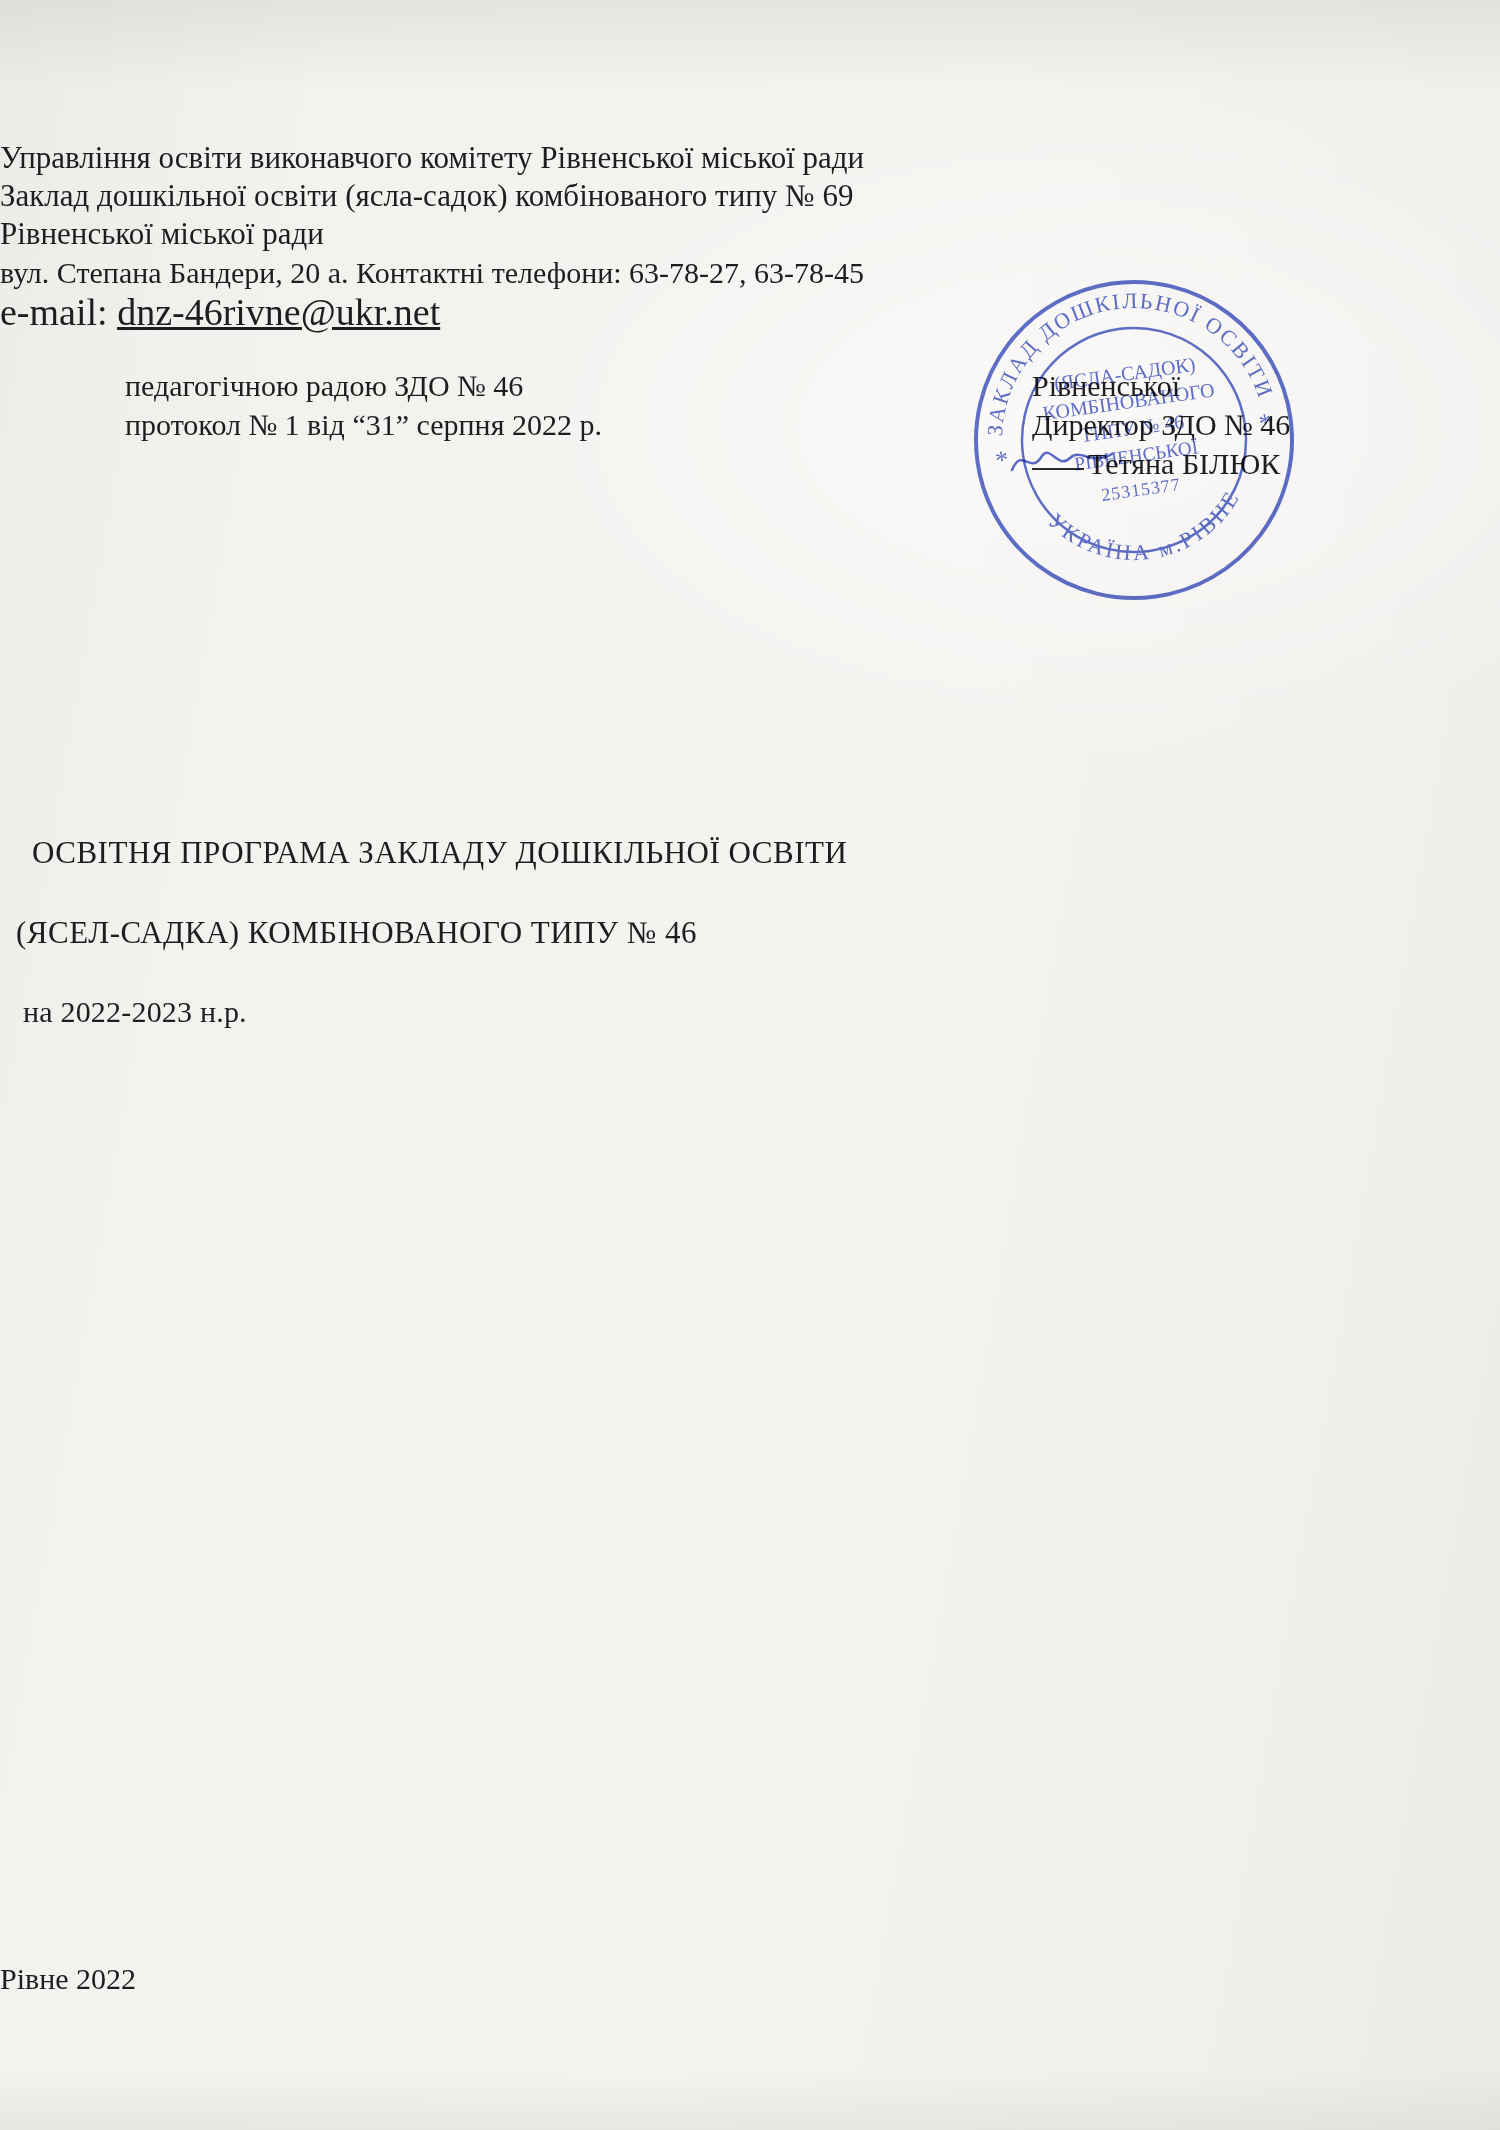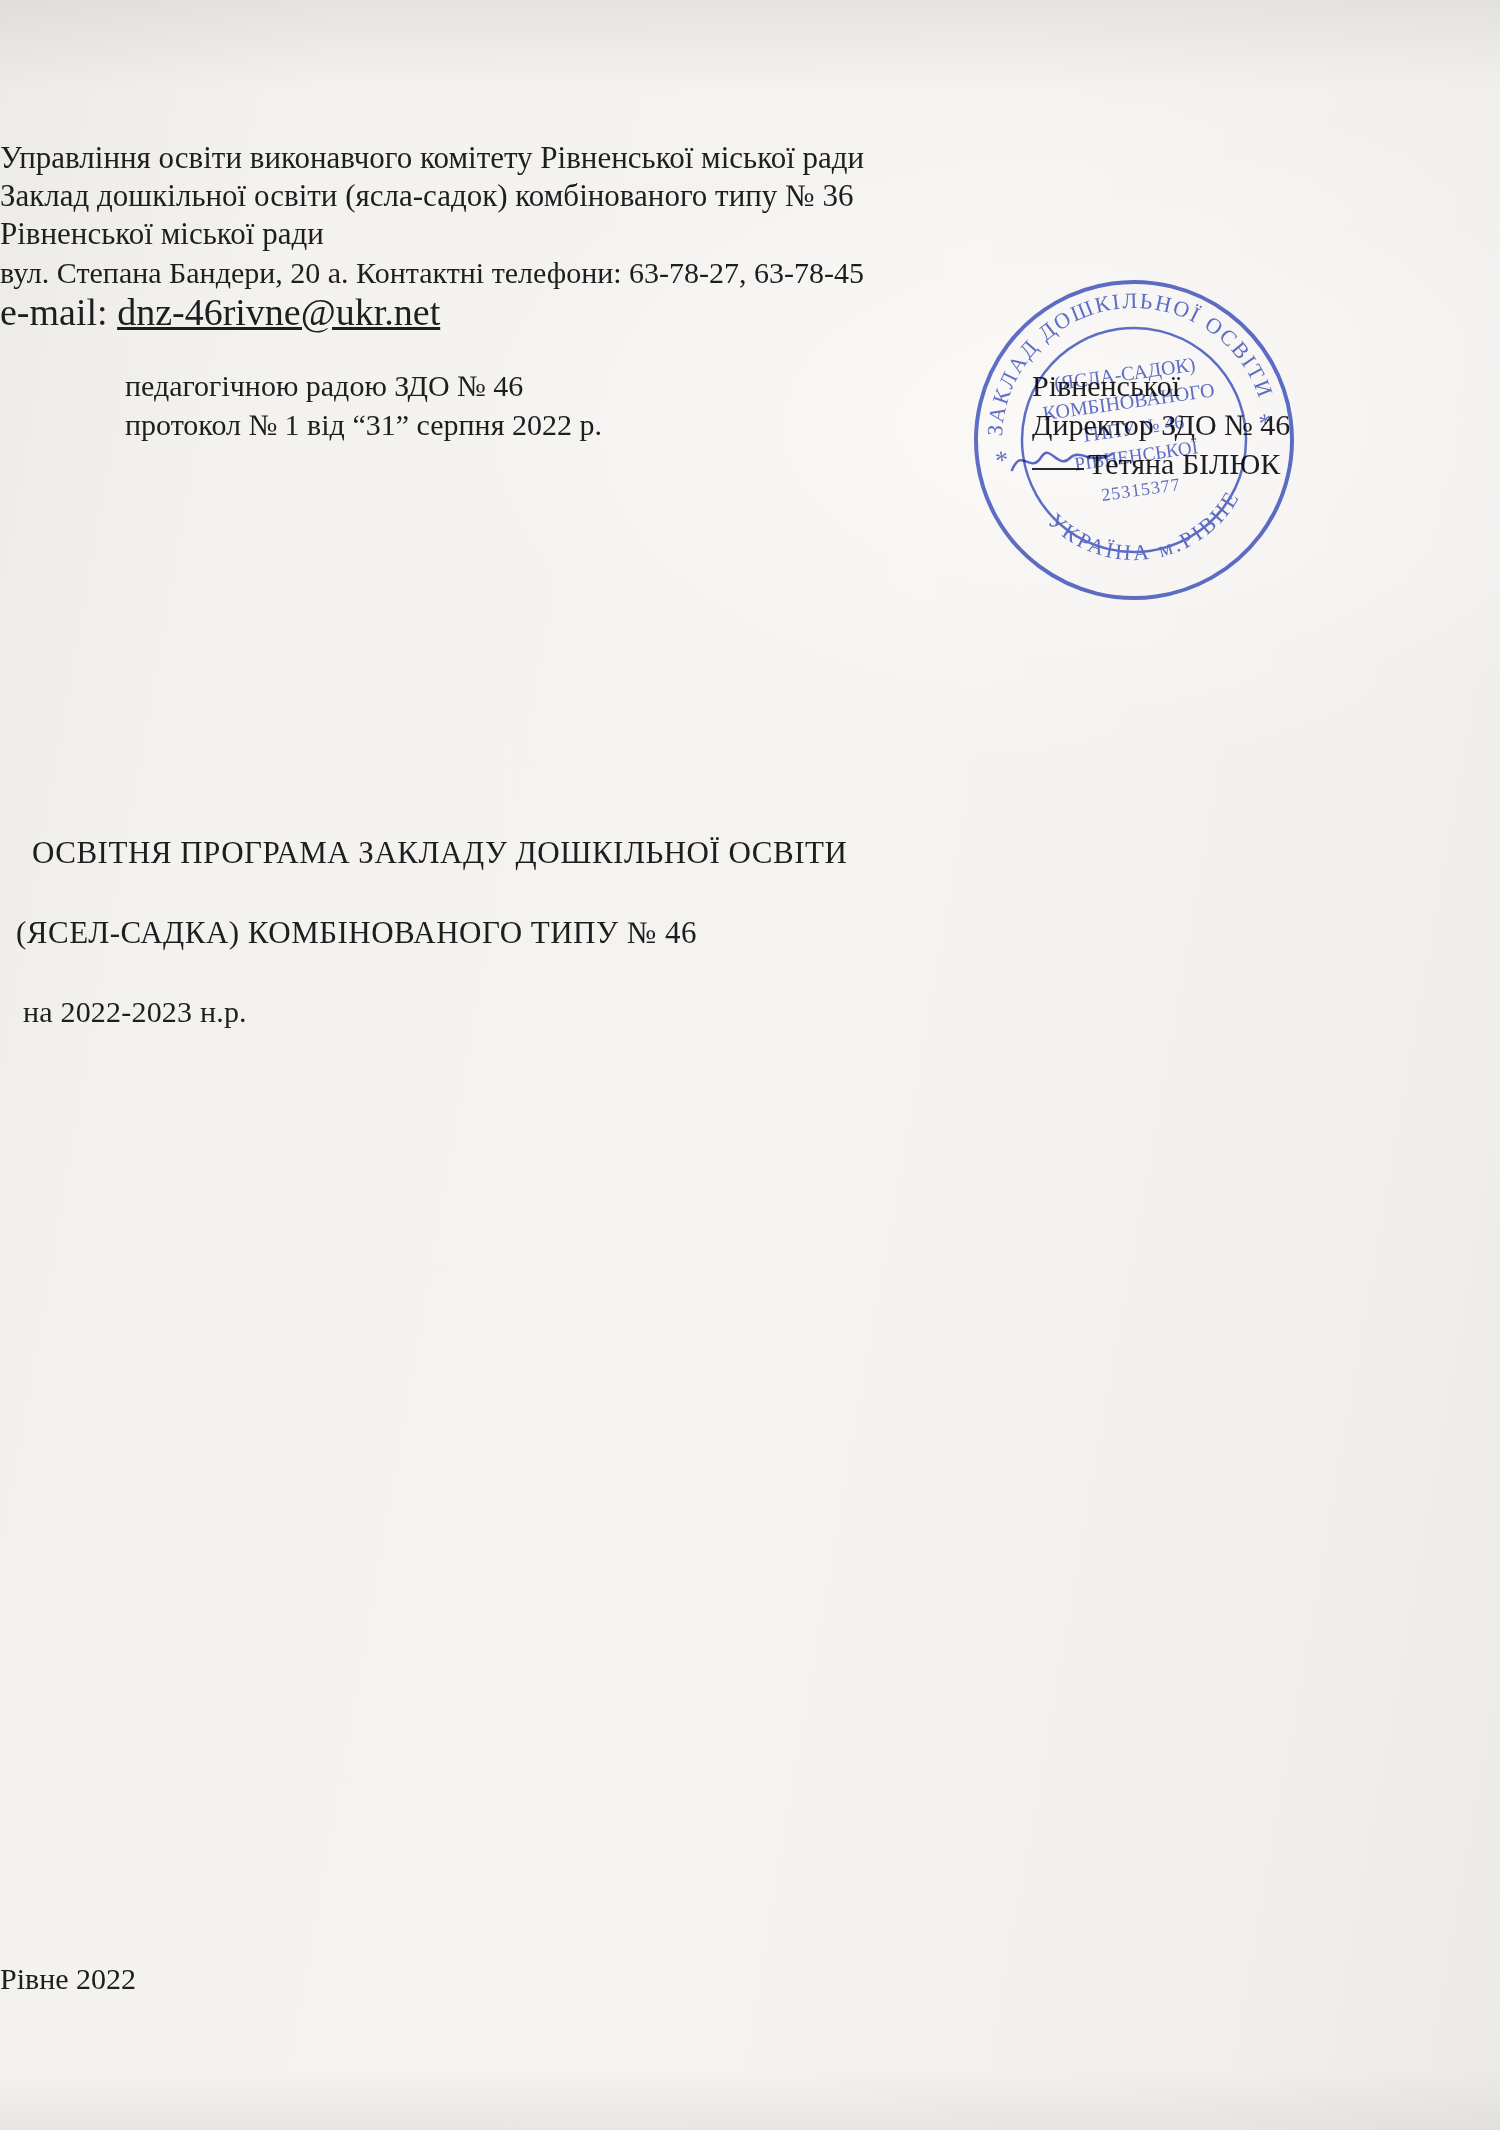--- a/index.html
+++ b/index.html
@@ -38,21 +38,21 @@
 </style>
 </head>
 <body>
 
 <div class="page">
 
   <div class="scan-shade-top"></div>
   <div class="scan-shade-bottom"></div>
 
   <div class="line hdr" style="top:140px;">Управління освіти виконавчого комітету Рівненської міської ради</div>
-  <div class="line hdr" style="top:178px;">Заклад дошкільної освіти (ясла-садок) комбінованого типу № 36</div>
+  <div class="line hdr" style="top:178px;">Заклад дошкільної освіти (ясла-садок) комбінованого типу № 69</div>
   <div class="line hdr" style="top:216px;">Рівненської міської ради</div>
   <div class="line hdr-small" style="top:256px;">вул. Степана Бандери, 20 а. Контактні телефони: 63-78-27, 63-78-45</div>
   <div class="line hdr-mail" style="top:290px;">
     <span>e-mail: </span><span class="email-link">dnz-46rivne@ukr.net</span>
   </div>
 
   <div class="block block-left">
     <div>педагогічною радою ЗДО № 46</div>
     <div>протокол № 1 від “31” серпня 2022 р.</div>
   </div>

